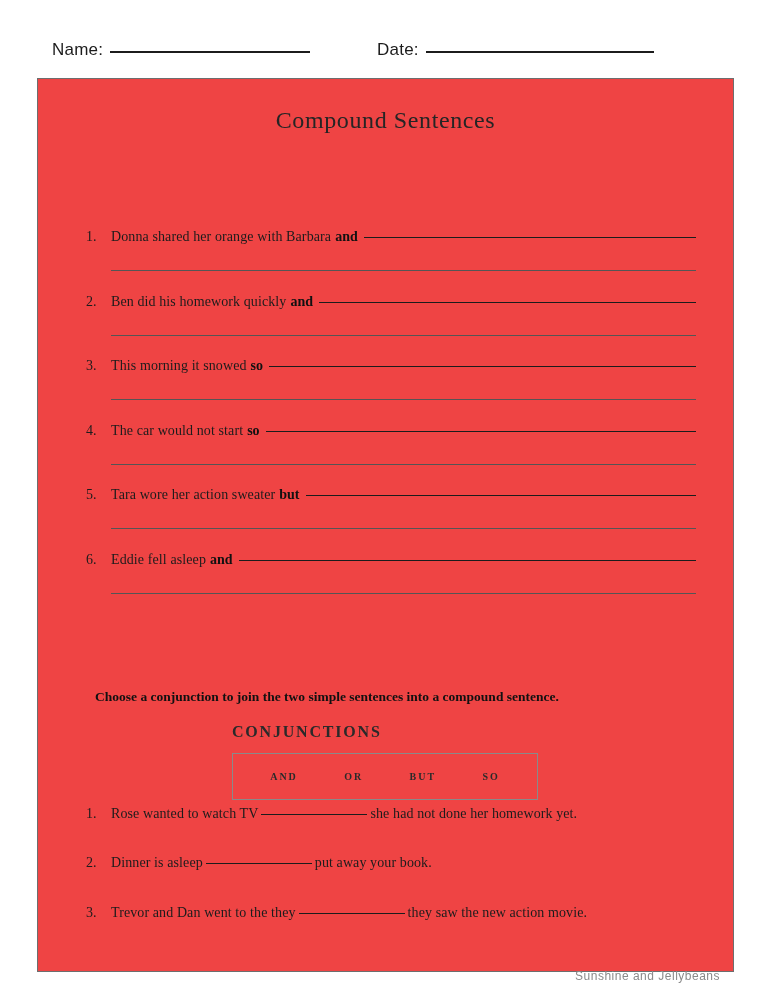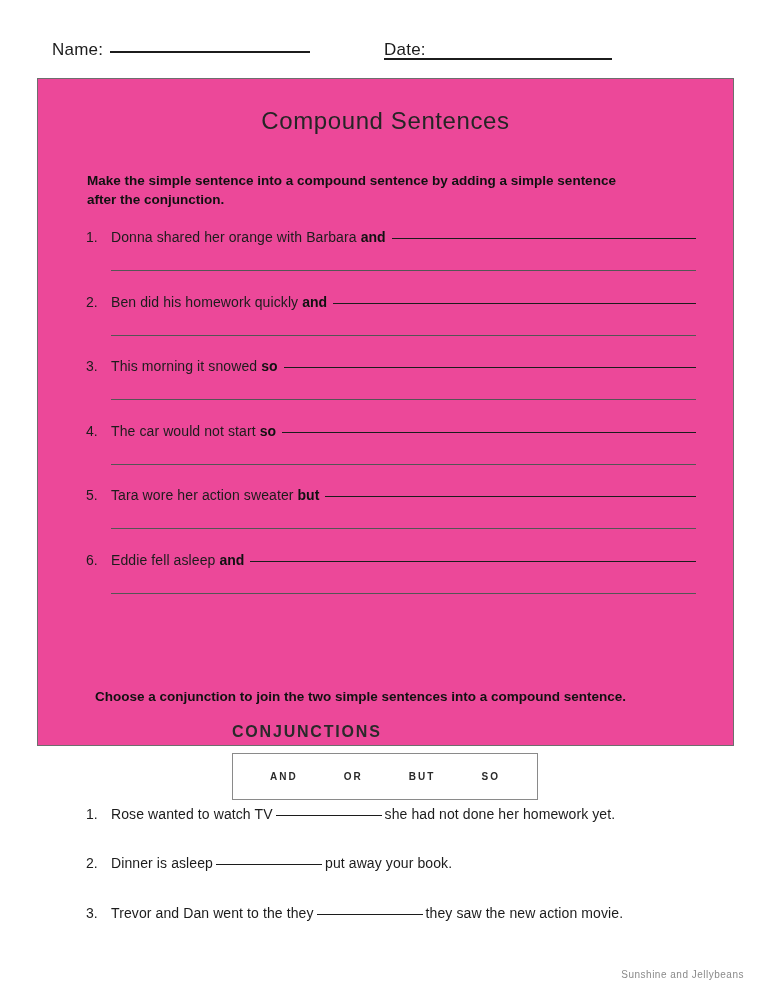--- a/index.html
+++ b/index.html
@@ -25,21 +25,21 @@
     height: 32px;
     display: flex;
     align-items: baseline;
   }
   .field {
     display: flex;
     align-items: baseline;
     white-space: nowrap;
   }
   .field-name { margin-left: 52px; }
-  .field-date { margin-left: 67px; flex-direction: column; }
+  .field-date { margin-left: 67px; }
   .field-label {
     font-size: 17px;
     font-weight: 400;
     letter-spacing: 0.2px;
     color: #1c1c1c;
   }
   .field-rule {
     display: inline-block;
     height: 0;
     border-bottom: 2px solid #1c1c1c;
@@ -49,24 +49,25 @@
   }
   .rule-name { width: 200px; }
   .rule-date { width: 228px; }
 
   
   .sheet {
     position: absolute;
     left: 37px;
     top: 78px;
     width: 697px;
-    height: 668px;
+    height: 894px;
     border: 1px solid #6e6e6e;
     box-sizing: border-box;
-    background: #ec4899;
+    background: #ef4444;
+    font-family: Liberation Serif, serif;
   }
 
   .title {
     position: absolute;
     left: 0;
     top: 28px;
     width: 100%;
     text-align: center;
     font-size: 24px;
     font-weight: 300;
@@ -198,23 +199,23 @@
     width: 106px;
     border-bottom: 1px solid #1c1c1c;
     height: 0;
     position: relative;
     top: -3px;
     margin: 0 3px;
   }
 
   .credit {
     position: absolute;
-    right: 24px;
+    right: 48px;
     top: 969px;
-    font-size: 10px;
+    font-size: 12px;
     letter-spacing: 0.5px;
     color: #8a8a8a;
   }
 </style>
 </head>
 <body>
 
 <div class="header">
   <div class="field field-name">
     <span class="field-label">Name:</span>
@@ -223,21 +224,20 @@
   <div class="field field-date">
     <span class="field-label">Date:</span>
     <span class="field-rule rule-date"></span>
   </div>
 </div>
 
 <div class="sheet">
 
   <div class="title">Compound Sentences</div>
 
-  <div class="instructions instr-1">Make the simple sentence into a compound sentence by adding a simple sentence after the conjunction.</div>
 
   <div class="section-one">
 
     <div class="item">
       <div class="item-line1">
         <span class="item-num">1.</span>
         <span class="item-text">Donna shared her orange with Barbara</span>
         <span class="item-conj">and</span>
         <span class="item-rule"></span>
       </div>

